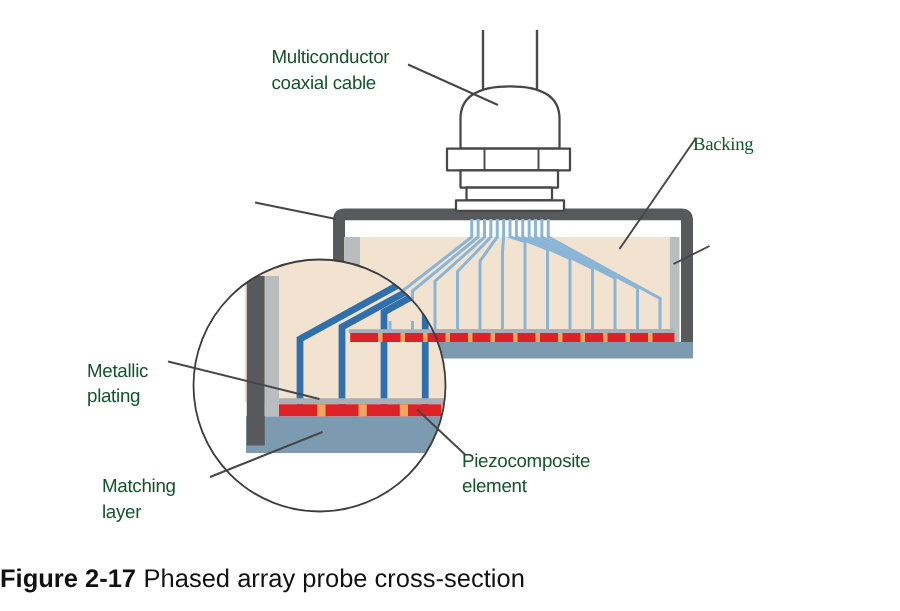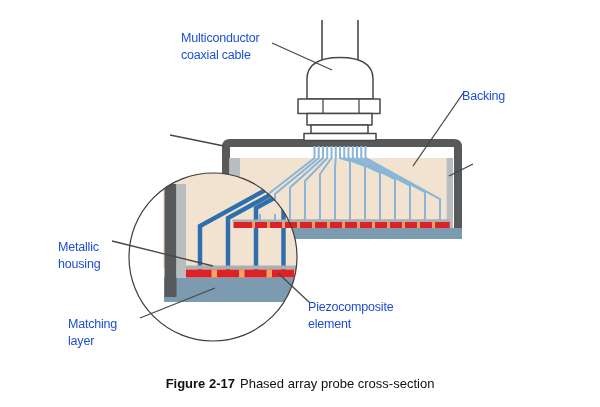--- a/index.html
+++ b/index.html
@@ -1,22 +1,22 @@
 <!DOCTYPE html>
 <html style="--backing-fill: #f2e3d1; --housing-gray: #58595b; --inner-sleeve-gray: #b9bdc0; --matching-layer-blue: #7d9bb0; --element-red: #dc2127; --element-gap-orange: #f0a562; --plating-gray: #a8afb5; --wire-light-blue: #8ab5d7; --wire-dark-blue: #2f6fad; --line-dark: #474747;"><head>
 <meta charset="utf-8">
 <style>
   html,body{margin:0;padding:0;background:#ffffff;}
   #stage{position:relative;width:600px;height:407px;background:#fff;overflow:hidden;
          font-family:"Liberation Sans", sans-serif;}
   #diagram-svg{position:absolute;left:0;top:0;}
-  .label{position:absolute;font-size:12.5px;line-height:16.5px;color:#1d4ed8;
+  .label{position:absolute;font-size:12.5px;line-height:16.5px;color:#14532d;
          white-space:pre-line;letter-spacing:-0.2px;}
-  .caption{position:absolute;left:0;top:376px;width:600px;text-align:center;
-           font-size:13px;color:#111;}
+  .caption{position:absolute;left:0;top:376px;width:600px;text-align:left;
+           font-size:17px;color:#111;}
   .caption .fig{font-weight:bold;margin-right:5px;}
   
   .beige{fill:var(--backing-fill,#f2e3d1);}
   .housing{fill:var(--housing-gray,#58595b);}
   .sleeve{fill:var(--inner-sleeve-gray,#b9bdc0);}
   .match{fill:var(--matching-layer-blue,#7d9bb0);}
   .red{fill:var(--element-red,#dc2127);}
   .orange{fill:var(--element-gap-orange,#f0a562);}
   .plate{fill:var(--plating-gray,#a8afb5);}
   .wire-thin{stroke:var(--wire-light-blue,#8ab5d7);stroke-width:2;fill:none;}
@@ -132,23 +132,23 @@
       <line class="leader" x1="170" y1="135" x2="224" y2="146"></line>
       <line class="leader" x1="473" y1="164" x2="449" y2="176"></line>
       <line class="leader" x1="112" y1="241" x2="213" y2="266"></line>
       <line class="leader" x1="140" y1="318" x2="215" y2="288"></line>
       <line class="leader" x1="310" y1="303" x2="278" y2="273"></line>
     </g>
   </svg>
 
   <div class="label" style="left:181px;top:30px;">Multiconductor
 coaxial cable</div>
-  <div class="label" style="left:462px;top:88px;">Backing</div>
+  <div class="label" style="left:462px;top:88px;font-family:Liberation Serif, serif;">Backing</div>
   <div class="label" style="left:58px;top:239px;">Metallic
-housing</div>
+plating</div>
   <div class="label" style="left:308px;top:299px;">Piezocomposite
 element</div>
   <div class="label" style="left:68px;top:316px;">Matching
 layer</div>
 
   <div class="caption">
     <span class="fig">Figure 2-17</span><span>Phased array probe cross-section</span>
   </div>
 </div>
 

